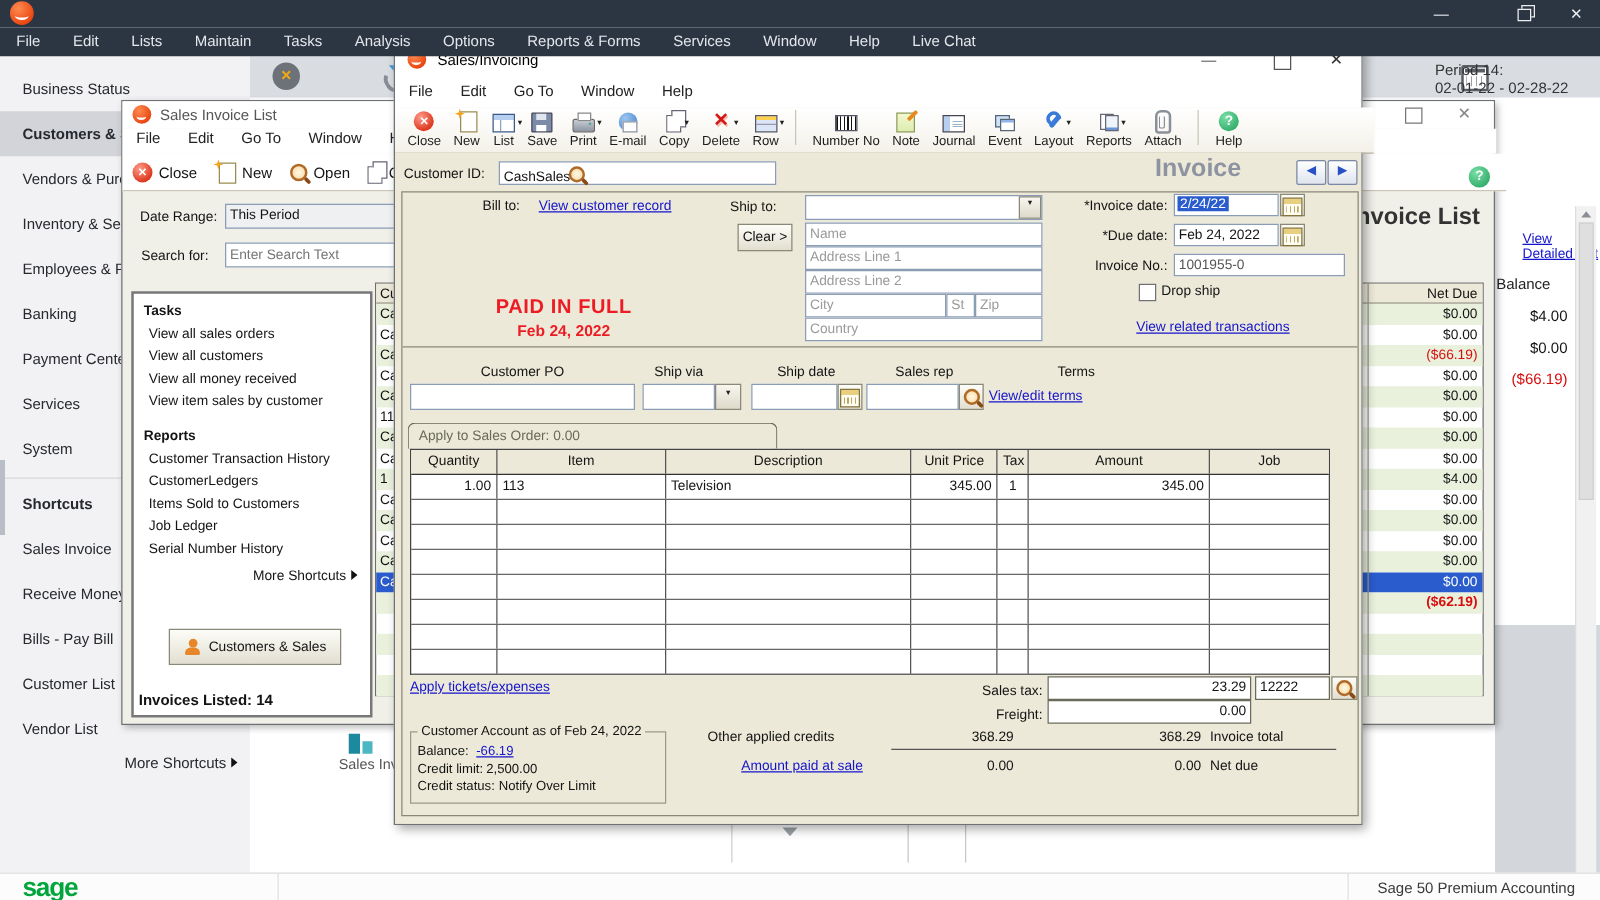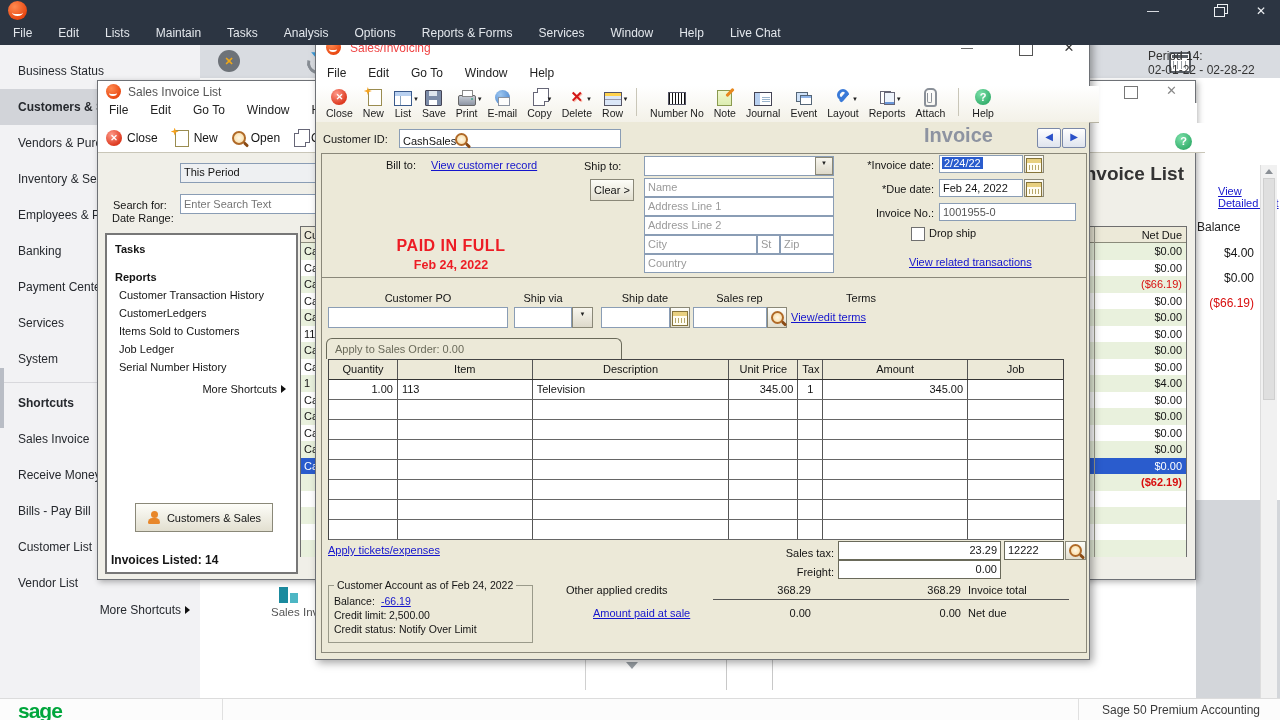--- a/index.html
+++ b/index.html
@@ -23,21 +23,21 @@
   #sage-logo{left:18px;top:0px;font-size:21px;font-weight:bold;color:#00a63c;letter-spacing:-1px;}
   
   #sidebar{left:0;top:45px;width:200px;height:653px;background:#f2f2f4;z-index:1;}
   .snav{height:36px;line-height:36px;padding-left:18px;font-size:12px;color:#26292e;cursor:pointer;
         white-space:nowrap;overflow:hidden;}
   .snav.sel{background:#d2d4d9;font-weight:bold;}
   .shead{height:36px;line-height:36px;padding-left:18px;font-size:12px;font-weight:bold;color:#26292e;}
   
   .win{position:absolute;background:#f0efe8;border:1px solid #6e7176;box-sizing:border-box;}
   .wtitle{position:absolute;left:0;top:0;right:0;height:22px;background:#fff;}
-  .wtxt{position:absolute;font-size:12px;color:#ef4444;}
+  .wtxt{position:absolute;font-size:12px;color:#000000;}
   .wbtn{position:absolute;color:#555;font-size:12px;text-align:center;width:22px;line-height:16px;cursor:pointer;}
   .wmenu{position:absolute;background:#fff;display:flex;}
   .wm{font-size:12px;padding:0 11px;cursor:default;color:#222;}
   .toolbar{position:absolute;background:linear-gradient(#ffffff,#f3f1e8);border-bottom:1px solid #b5b2a2;
            display:flex;align-items:flex-start;}
   .tbi{display:flex;flex-direction:column;align-items:center;cursor:pointer;position:relative;}
   .tbl{font-size:10.5px;color:#1c1c1c;margin-top:1px;white-space:nowrap;}
   .dd{font-size:6px;color:#222;position:absolute;right:-7px;top:8px;}
   .tbsep{width:1px;background:#c9c6b8;height:28px;margin:2px 3px 0 3px;}
   
@@ -248,33 +248,39 @@
         <div style="display: flex; align-items: center; gap: 5px; cursor: pointer;">
           <div class="ic mag" style="width: 10px; height: 10px;"></div>
           <div style="font-size: 12px;">Open</div>
         </div>
         <div style="display: flex; align-items: center; gap: 5px; cursor: pointer;">
           <div class="ic ic-copy"></div>
           <div style="font-size: 12px;">Copy</div>
         </div>
       </div>
 
-    <div class="abs fs11" style="left:14px;top:87px;margin-top:44px;">Date Range:</div>
+    <div class="abs fs11" style="left:14px;top:87px;">Date Range:</div>
     <div class="inp abs" style="left:82px;top:82px;width:232px;height:20px;background:#eef0f2;">
       <span>This Period</span>
     </div>
     <div class="abs fs11" style="left:15px;top:118px;">Search for:</div>
     <input class="inp abs" style="left: 82px; top: 113px; width: 232px; height: 20px; " placeholder="Enter Search Text">
 
     <span class="ic ic-help abs" style="left:1077px;top:52px;width:17px;height:17px;"></span>
     <div class="abs b" style="left:886px;top:82px;width:200px;text-align:right;font-size:19px;color:#333;">Sales Invoice List</div>
 
     
     <div class="abs" style="left:7px;top:152px;width:193px;height:341px;background:#fff;border:2px solid #777;box-sizing:border-box;">
       <div class="b fs11" style="margin:8px 0 0 8px;">Tasks</div>
+      <div id="lw-tasks">
+          <div class="fs11" style="margin: 6px 0px 0px 12px; cursor: pointer;">View all sales orders</div>
+          <div class="fs11" style="margin: 6px 0px 0px 12px; cursor: pointer;">View all customers</div>
+          <div class="fs11" style="margin: 6px 0px 0px 12px; cursor: pointer;">View all money received</div>
+          <div class="fs11" style="margin: 6px 0px 0px 12px; cursor: pointer;">View item sales by customer</div>
+        </div>
       <div class="b fs11" style="margin:16px 0 0 8px;">Reports</div>
       <div id="lw-reports">
           <div class="fs11" style="margin: 6px 0px 0px 12px; cursor: pointer;">Customer Transaction History</div>
           <div class="fs11" style="margin: 6px 0px 0px 12px; cursor: pointer;">CustomerLedgers</div>
           <div class="fs11" style="margin: 6px 0px 0px 12px; cursor: pointer;">Items Sold to Customers</div>
           <div class="fs11" style="margin: 6px 0px 0px 12px; cursor: pointer;">Job Ledger</div>
           <div class="fs11" style="margin: 6px 0px 0px 12px; cursor: pointer;">Serial Number History</div>
         </div>
       <div style="text-align:right;margin:10px 10px 0 0;font-size:11px;cursor:pointer;">
         <span>More Shortcuts</span><span class="arrow-right"></span>

